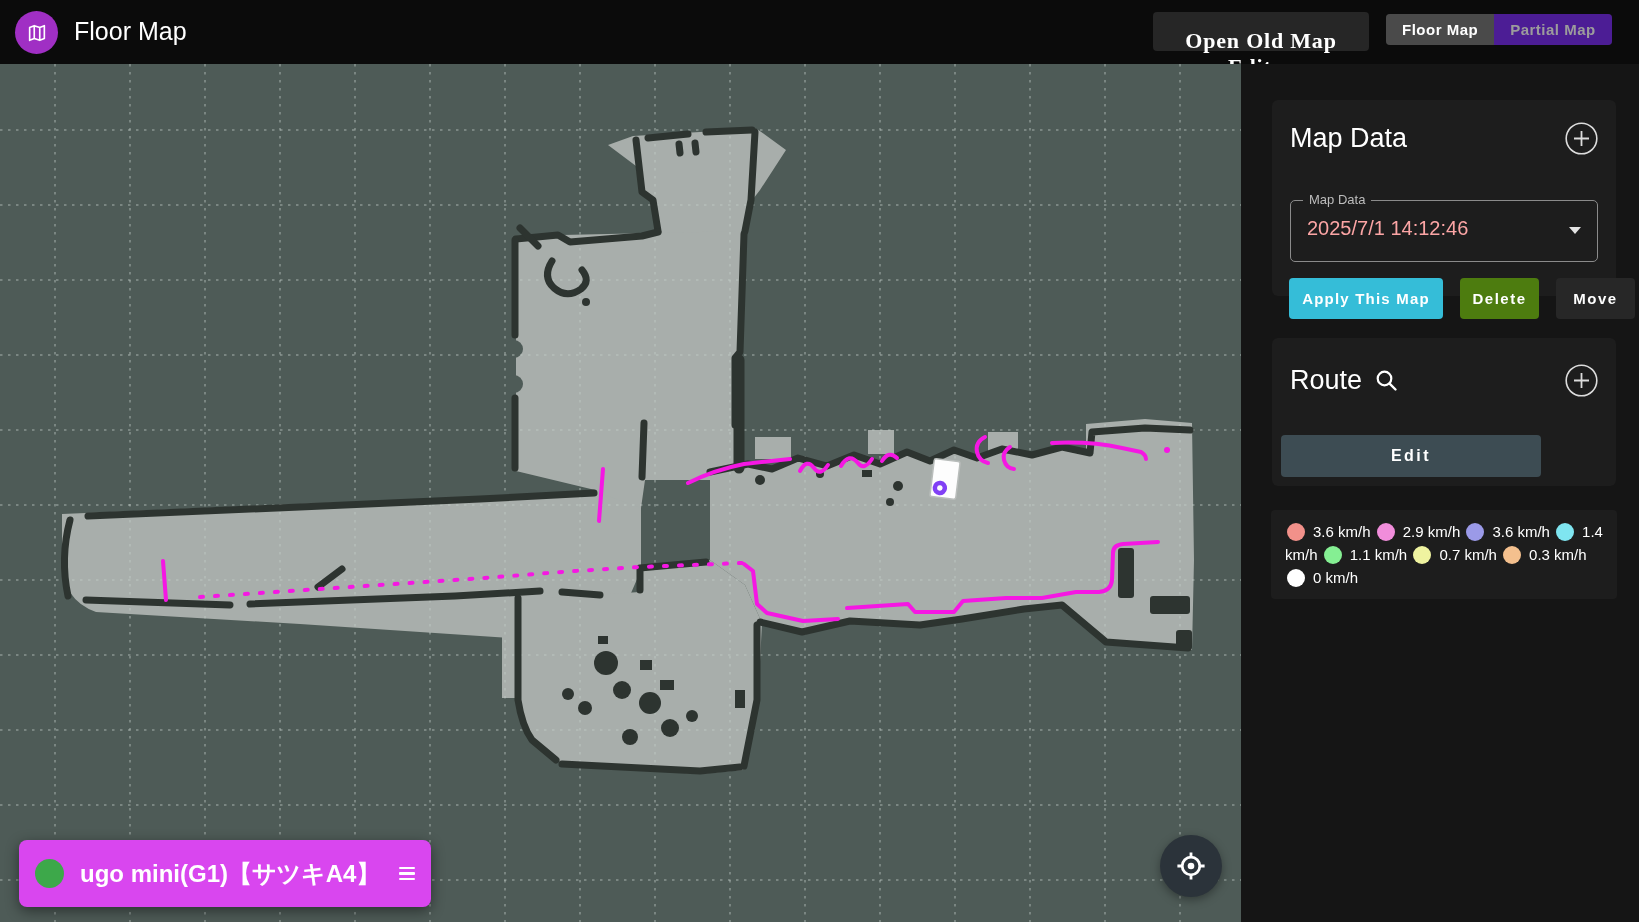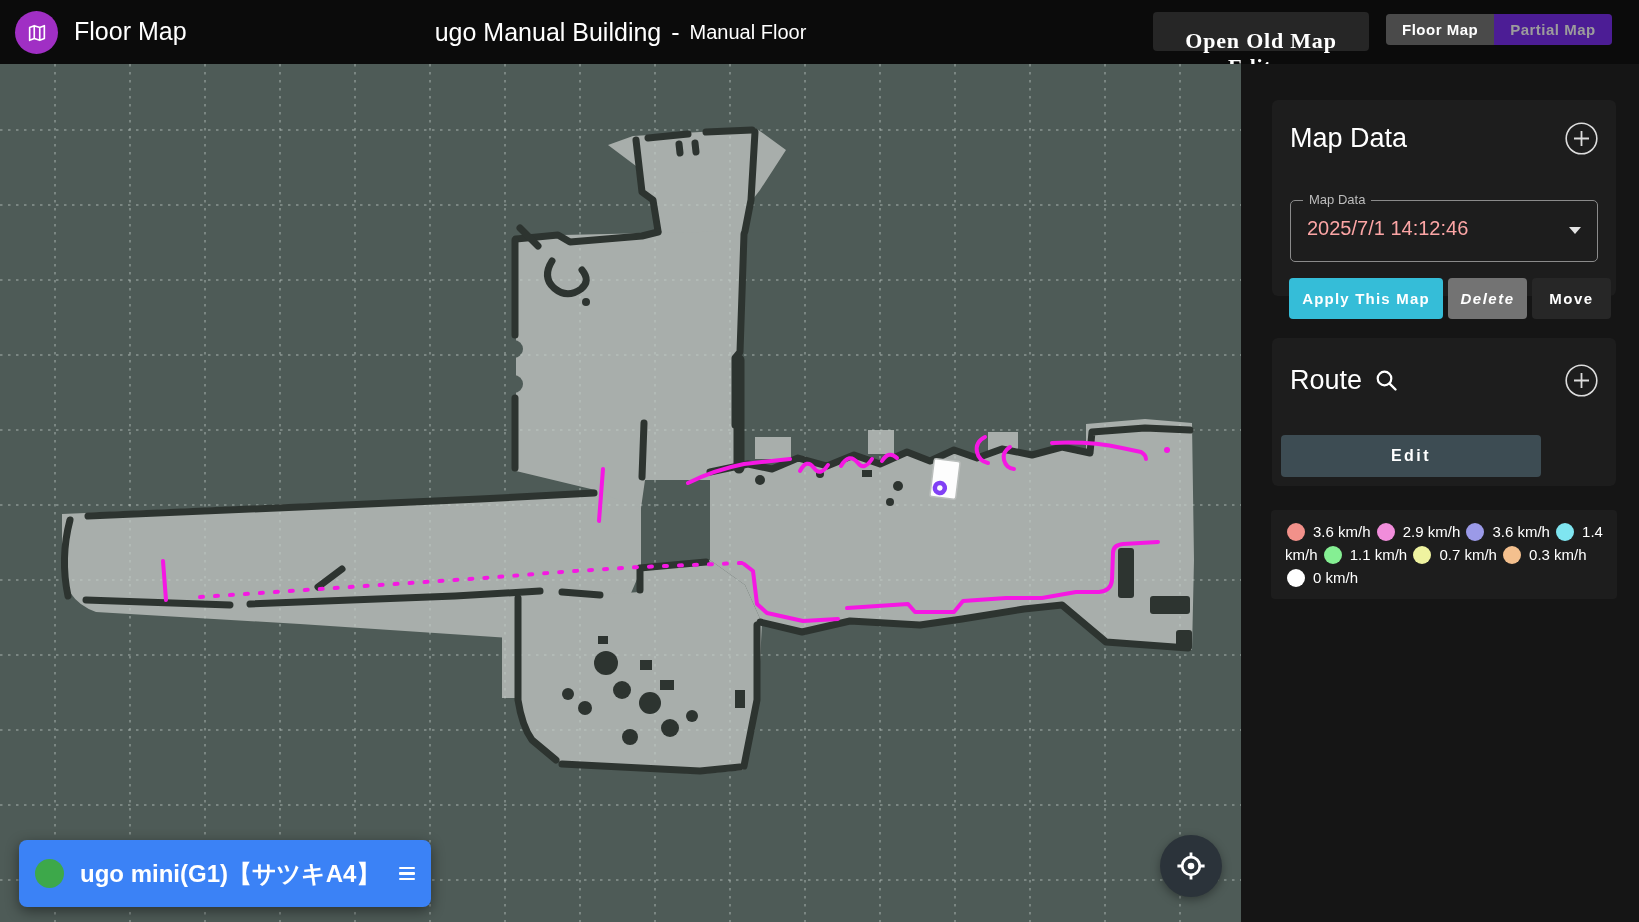--- a/index.html
+++ b/index.html
@@ -29,21 +29,21 @@
   .floor{fill:#a8aeab;}
   .wall{stroke:#2d3430;stroke-width:7;fill:none;stroke-linecap:round;stroke-linejoin:round;}
   .wall-thick{stroke:#2d3430;stroke-width:11;fill:none;stroke-linecap:round;}
   .wall-fill{fill:#2d3430;}
   .bgfill{fill:#4e5b57;}
   .route{stroke:var(--route,#f517e3);stroke-width:4;fill:none;stroke-linecap:round;stroke-linejoin:round;}
   .route-dot{fill:var(--route,#f517e3);}
   .ring{stroke:var(--robot,#8140f5);fill:none;stroke-width:4.5;}
 
   
-  #robot-chip{position:absolute;left:19px;top:776px;width:412px;height:67px;background:#3b82f6;border-radius:8px;
+  #robot-chip{position:absolute;left:19px;top:776px;width:412px;height:67px;background:#d946ef;border-radius:8px;
     display:flex;align-items:center;box-shadow:0 4px 14px rgba(0,0,0,.45);}
   #robot-chip .dot{width:29px;height:29px;border-radius:50%;background:var(--status-green,#3da84a);margin-left:16px;flex:0 0 auto;}
   #robot-chip .name{color:#fff;font-size:24px;font-weight:700;margin-left:16px;white-space:nowrap;}
   #robot-chip .menu{margin-left:auto;margin-right:16px;display:flex;flex-direction:column;gap:3px;cursor:pointer;}
   #robot-chip .menu i{display:block;width:16px;height:2.5px;background:#fff;border-radius:1px;}
 
   
   #locate-btn{position:absolute;left:1160px;top:771px;width:62px;height:62px;border-radius:50%;
     background:#2b333a;border:none;display:flex;align-items:center;justify-content:center;cursor:pointer;box-shadow:0 3px 10px rgba(0,0,0,.35);}
 
@@ -55,24 +55,24 @@
   .card-head{display:flex;align-items:center;padding:22px 18px 0 18px;}
   .card-title{color:#fff;font-size:27px;font-weight:500;}
   .plus-btn{margin-left:auto;background:none;border:none;padding:0;cursor:pointer;line-height:0;}
   .search-btn{background:none;border:none;padding:0;margin-left:12px;cursor:pointer;line-height:0;}
 
   .select-box{position:absolute;left:18px;top:100px;width:308px;height:62px;border:1px solid #8b8b8b;border-radius:5px;cursor:pointer;}
   .select-legend{position:absolute;left:12px;top:-9px;background:#1d1d1d;padding:0 6px;font-size:13px;color:#bdbdbd;}
   .select-value{position:absolute;left:16px;top:16px;font-size:20px;color:#fca5a5;}
   .caret{position:absolute;right:16px;top:26px;width:0;height:0;border-left:6px solid transparent;border-right:6px solid transparent;border-top:7px solid #e4e4e4;}
 
-  .btn-row{position:absolute;left:10px;top:178px;display:flex;gap:5px;padding-left:7px;}
+  .btn-row{position:absolute;left:10px;top:178px;display:flex;gap:17px;padding-left:7px;}
   .side-btn{height:41px;border:none;border-radius:4px;color:#fff;font-size:15px;font-weight:600;cursor:pointer;}
   #apply-btn{width:154px;background:var(--accent,#35bdd8);letter-spacing:1.2px;}
-  #delete-btn{width:79px;background:#737373;letter-spacing:1.5px;font-style:italic;}
+  #delete-btn{width:79px;background:#4d7c0f;letter-spacing:1.5px;}
   #move-btn{width:79px;background:#272727;letter-spacing:1.5px;}
   #edit-btn{position:absolute;left:9px;top:97px;width:260px;height:42px;background:#3d4c53;border:none;border-radius:4px;
     color:#fff;font-size:16px;font-weight:600;letter-spacing:2.5px;cursor:pointer;}
 
   #legend-panel{position:absolute;left:30px;top:446px;width:346px;background:#1d1d1d;border-radius:4px;
     padding:10px 14px;font-size:15px;color:#fff;line-height:23px;}
   .legend-item{white-space:normal;text-align:right;}
   .legend-dot{display:inline-block;width:18px;height:18px;border-radius:50%;vertical-align:-4px;margin:0 8px 0 2px;}
 </style>
 </head>
@@ -80,25 +80,20 @@
 
 <div id="app">
 
   <div id="header">
     <div class="logo-circle">
       <svg width="22" height="22" viewBox="0 0 24 24">
         <path d="M4,6 L9,4 L15,6 L20,4 V18 L15,20 L9,18 L4,20 Z M9,4 V18 M15,6 V20" fill="none" stroke="#fff" stroke-width="1.8" stroke-linejoin="round"></path>
       </svg>
     </div>
     <div class="app-title">Floor Map</div>
-    <div class="center-title">
-      <span class="big">ugo Manual Building</span>
-      <span class="sep">-</span>
-      <span class="small">Manual Floor</span>
-    </div>
     <button class="hdr-btn" id="open-old">Open Old Map Editor</button>
     <div class="toggle-group">
       <button class="toggle-seg active">Floor Map</button>
       <button class="toggle-seg inactive">Partial Map</button>
     </div>
   </div>
 
   <div id="map-area">
     <svg id="map-svg" width="1241" height="858" viewBox="0 64 1241 858">
 

